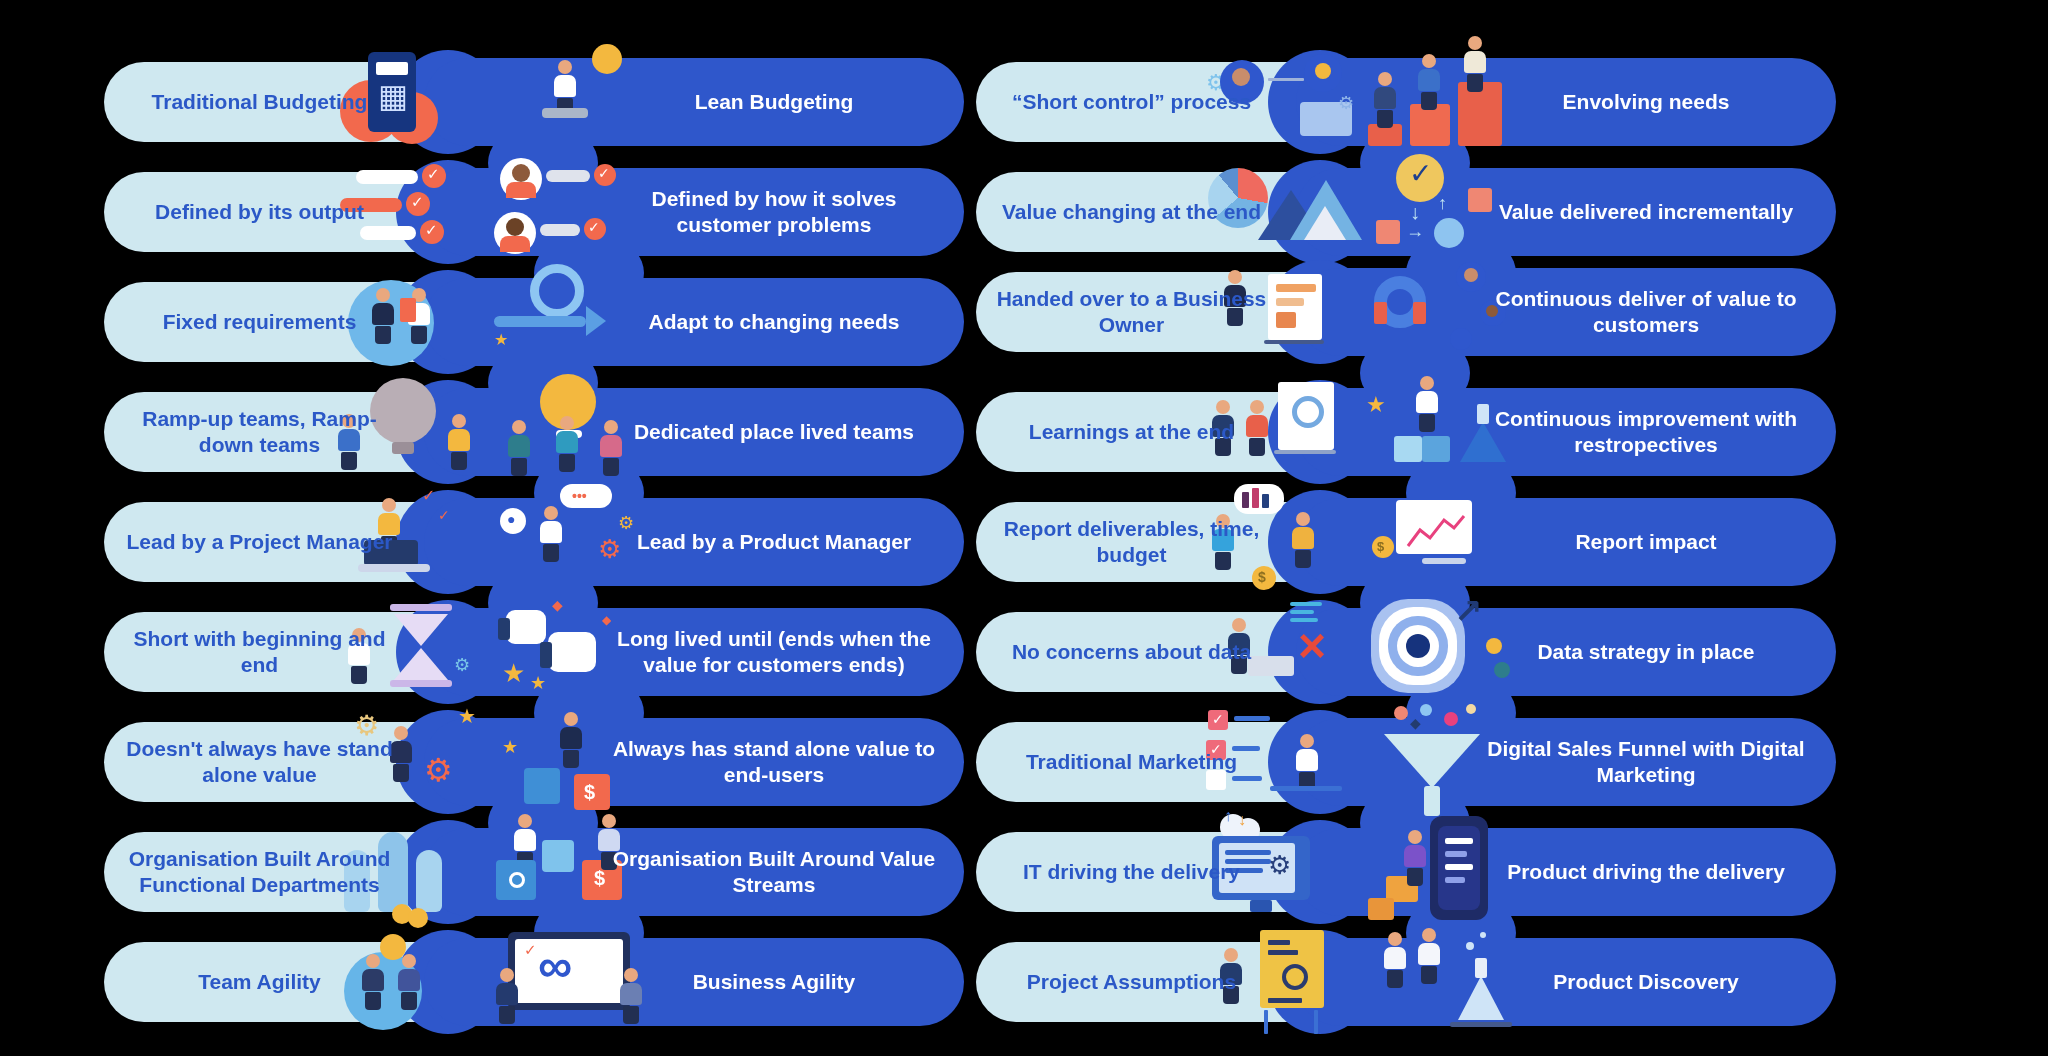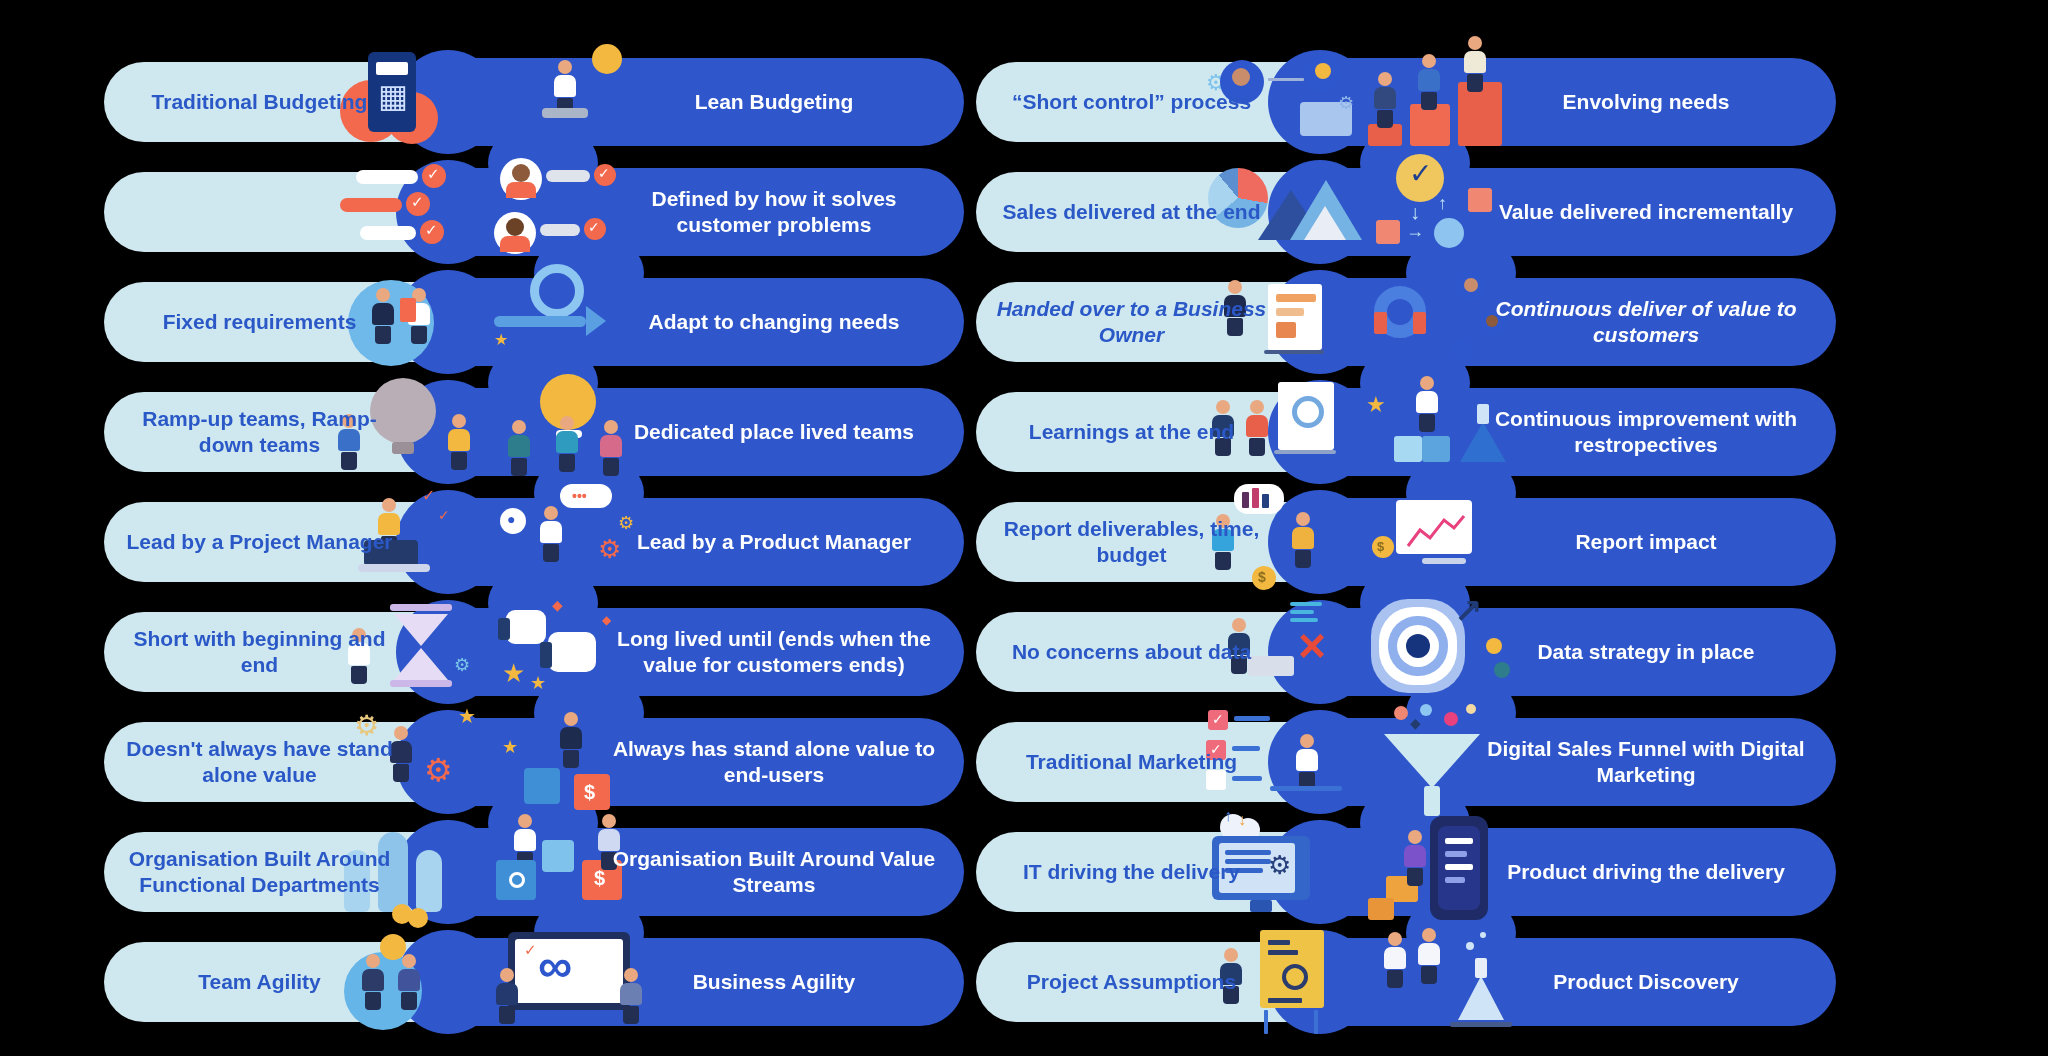--- a/index.html
+++ b/index.html
@@ -88,20 +88,21 @@
             <div class="prim" style="left: 100px; top: 10px; height: 22px; width: 22px; border-radius: 50%; background: rgb(242, 105, 77);"></div>
             <div class="prim glyph" style="left: 104px; top: 12px; font-size: 14px; color: rgb(255, 255, 255);">✓</div>
             <div class="prim" style="left: 0px; top: 58px; height: 42px; width: 42px; border-radius: 50%; background: rgb(255, 255, 255);"></div>
             <div class="prim" style="left: 12px; top: 64px; height: 18px; width: 18px; border-radius: 50%; background: rgb(107, 66, 38);"></div>
             <div class="prim" style="left: 6px; top: 82px; width: 30px; height: 16px; background: rgb(242, 105, 77); border-radius: 8px 8px 0px 0px;"></div>
             <div class="prim" style="left: 46px; top: 70px; width: 40px; height: 12px; background: rgb(223, 227, 236); border-radius: 6px;"></div>
             <div class="prim" style="left: 90px; top: 64px; height: 22px; width: 22px; border-radius: 50%; background: rgb(242, 105, 77);"></div>
             <div class="prim glyph" style="left: 94px; top: 66px; font-size: 14px; color: rgb(255, 255, 255);">✓</div>
           </div>
         </div>
+        <div class="label-old">Defined by its output</div>
         <div class="label-new">Defined by how it solves customer problems</div>
       </div>
       <div class="row" style="top: 282px;">
         <div class="pill-old"></div>
         <div class="bulge"></div>
         <div class="flow-connector" style="left: 384px;"></div>
         <div class="pill-new"></div>
         <div class="illo">
           <div class="illo-group old">
             <div class="prim" style="left: 14px; top: 16px; height: 86px; width: 86px; border-radius: 50%; background: rgb(111, 184, 234);"></div>
@@ -398,24 +399,24 @@
             <div class="prim" style="left: 30px; top: 0px; height: 48px; width: 48px; border-radius: 50%; background: rgb(239, 199, 94);"></div>
             <div class="prim glyph" style="left: 43px; top: 6px; font-size: 28px; color: rgb(29, 63, 143);">✓</div>
             <div class="prim glyph" style="left: 44px; top: 48px; font-size: 20px; color: rgb(191, 227, 242);">↓</div>
             <div class="prim" style="left: 10px; top: 66px; width: 24px; height: 24px; background: rgb(239, 135, 115); border-radius: 3px;"></div>
             <div class="prim glyph" style="left: 40px; top: 68px; font-size: 18px; color: rgb(191, 227, 242);">→</div>
             <div class="prim" style="left: 68px; top: 64px; height: 30px; width: 30px; border-radius: 50%; background: rgb(142, 196, 240);"></div>
             <div class="prim glyph" style="left: 72px; top: 40px; font-size: 18px; color: rgb(191, 227, 242);">↑</div>
             <div class="prim" style="left: 102px; top: 34px; width: 24px; height: 24px; background: rgb(239, 135, 115); border-radius: 3px;"></div>
           </div>
         </div>
-        <div class="label-old">Sales delivered at the end</div>
+        <div class="label-old">Value changing at the end</div>
         <div class="label-new">Value delivered incrementally</div>
       </div>
-      <div class="row" style="top: 282px; font-style: italic;">
+      <div class="row" style="top: 272px;">
         <div class="pill-old"></div>
         <div class="bulge"></div>
         <div class="flow-connector" style="left: 384px;"></div>
         <div class="pill-new"></div>
         <div class="illo">
           <div class="illo-group old">
             <div class="person" style="left: 16px; top: 16px;">
               <span class="ph"></span>
               <span class="pb" style="background:#1e2a4d"></span>
               <span class="pl"></span>

